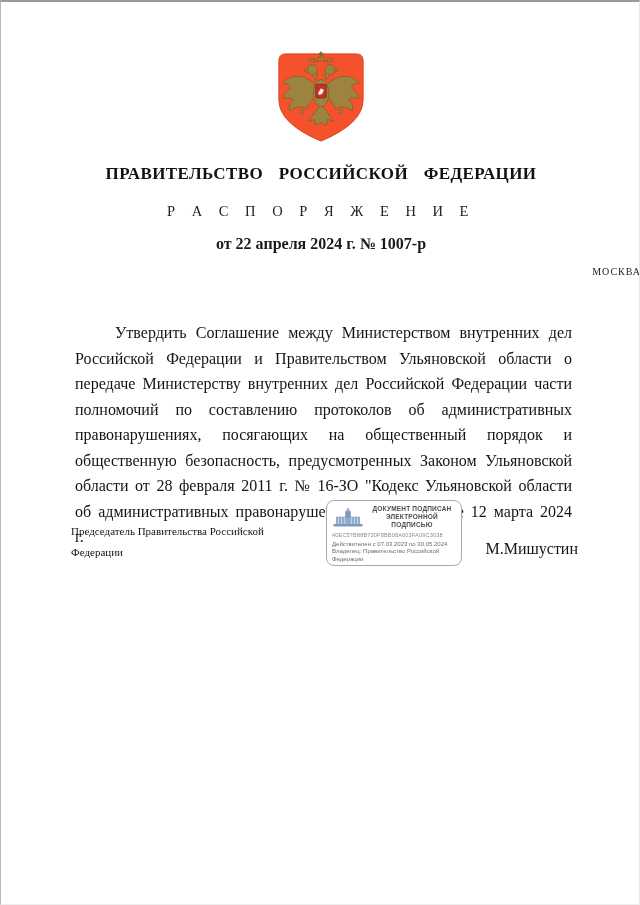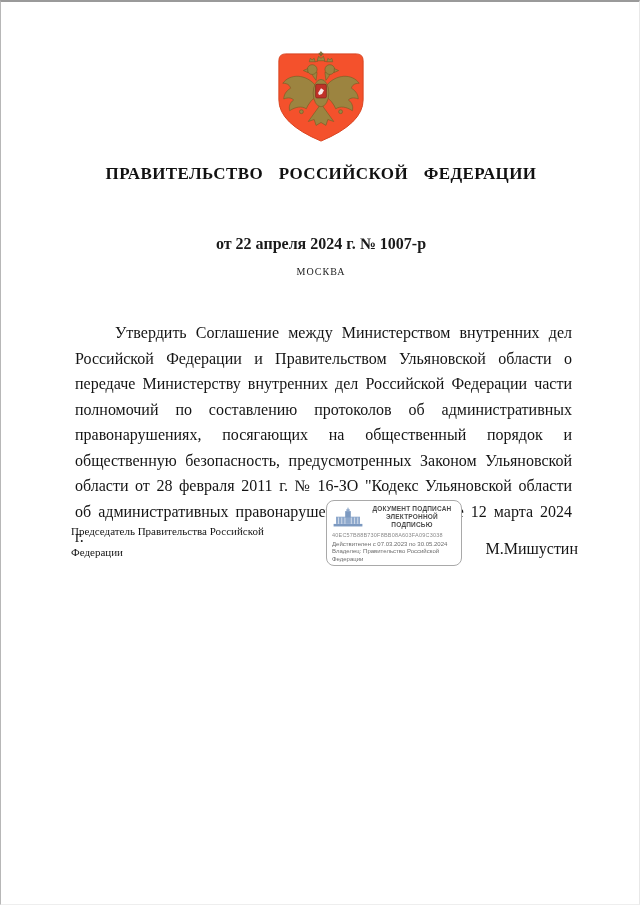--- a/index.html
+++ b/index.html
@@ -27,21 +27,21 @@
   .doc-type{
     position:absolute;left:0;top:201px;width:640px;
     text-align:center;font-size:14.5px;letter-spacing:6.5px;color:#222;
   }
   .date-line{
     position:absolute;left:0;top:233px;width:640px;
     text-align:center;font-size:16px;color:#1a1a1a;font-weight:bold;
   }
   .city{
     position:absolute;left:0;top:264px;width:640px;
-    text-align:center;font-size:10px;letter-spacing:1px;color:#222;
+    text-align:right;font-size:10px;letter-spacing:1px;color:#222;
   }
   .body-text{
     position:absolute;left:74px;top:318px;width:497px;
     font-size:16px;line-height:25.5px;text-align:justify;
     text-indent:40px;color:#141414;word-spacing:1.5px;
   }
   .sig-row{position:absolute;left:0;top:497px;width:640px;height:80px;}
   .sig-post{
     position:absolute;left:70px;top:22px;width:224px;
     text-align:left;font-size:11px;line-height:21px;color:#141414;
@@ -107,20 +107,21 @@
         <circle cx="30" cy="64" r="2"></circle>
         <circle cx="70" cy="64" r="2"></circle>
       </g>
 
       <rect x="44.5" y="36" width="11" height="14" rx="1.5" fill="#C03128" stroke="#7a1d17" stroke-width="0.6"></rect>
       <path d="M47,45 L50,40 L53,42 L51,46 L48,47 Z" fill="#ffffff" opacity="0.9"></path>
     </svg>
   </div>
 
   <div class="org-title">ПРАВИТЕЛЬСТВО РОССИЙСКОЙ ФЕДЕРАЦИИ</div>
+  <div class="doc-type">Р А С П О Р Я Ж Е Н И Е</div>
   <div class="date-line">от 22 апреля 2024 г. № 1007-р</div>
   <div class="city">МОСКВА</div>
 
   <div class="body-text">Утвердить Соглашение между Министерством внутренних дел Российской Федерации и Правительством Ульяновской области о передаче Министерству внутренних дел Российской Федерации части полномочий по составлению протоколов об административных правонарушениях, посягающих на общественный порядок и общественную безопасность, предусмотренных Законом Ульяновской области от 28 февраля 2011 г. № 16-ЗО "Кодекс Ульяновской области об административных правонарушениях", подписанное 12 марта 2024 г.</div>
 
   <div class="sig-row">
     <div class="sig-post">Председатель Правительства Российской Федерации</div>
 
     <div class="stamp">
       <div class="stamp-head">

